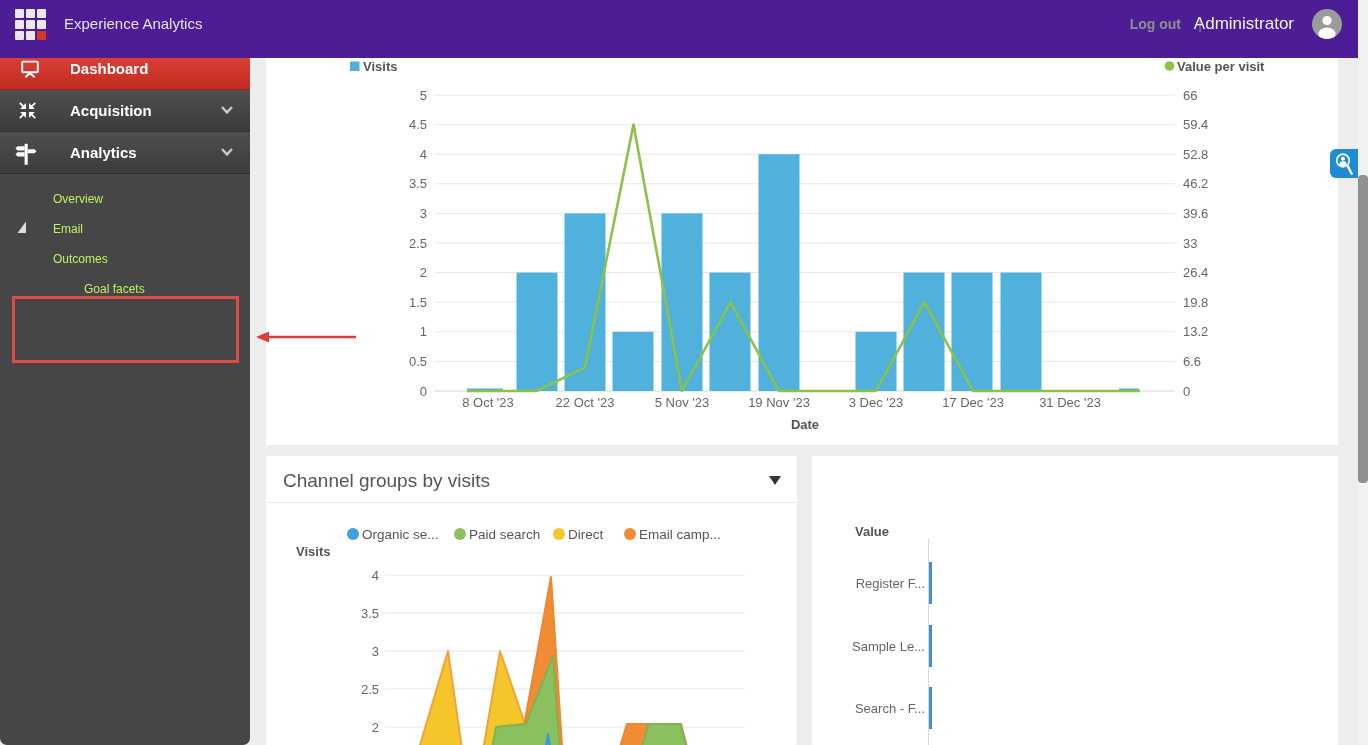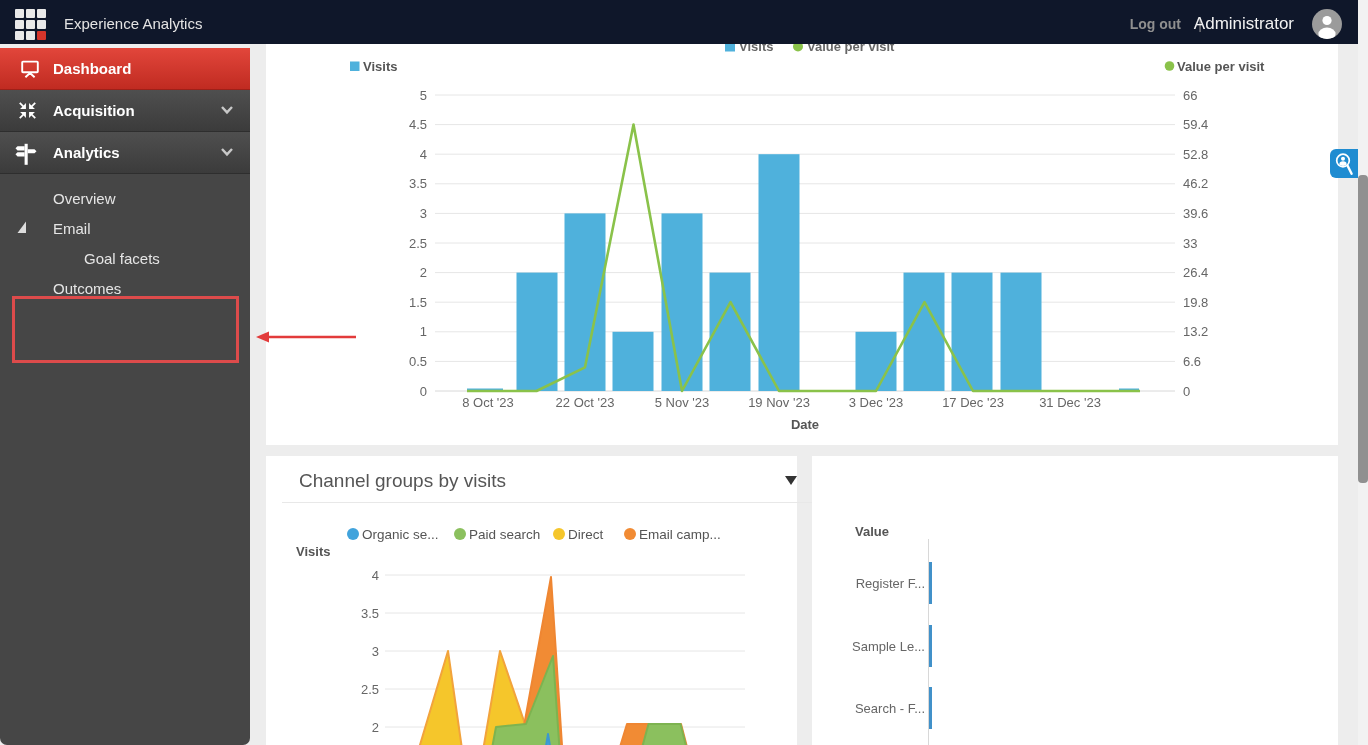--- a/index.html
+++ b/index.html
@@ -1,46 +1,46 @@
 <!DOCTYPE html>
 <html><head>
 <meta charset="utf-8">
 <style>
   * { margin:0; padding:0; box-sizing:border-box; }
   html,body { width:1368px; height:745px; overflow:hidden; font-family:"Liberation Sans", sans-serif; background:#ededed; }
   
-  #topbar { position:absolute; left:0; top:0; width:1358px; height:44px; background:#0f172a; z-index:100; }
+  #topbar { position:absolute; left:0; top:0; width:1358px; height:58px; background:#4c1d95; z-index:100; }
   #logo { position:absolute; left:15px; top:9px; width:31px; height:31px; }
   #logo div { position:absolute; width:9px; height:9px; background:#e9e9e9; border-radius:1px; }
   #title { position:absolute; left:64px; top:0; height:48px; line-height:48px; color:#e3e3e3; font-size:15px; }
   #logout { position:absolute; right:177px; top:0; height:48px; line-height:48px; color:#8f8f8f; font-size:14px;font-weight:bold; }
   #sep { position:absolute; right:156px; top:0; height:48px; line-height:48px; color:#888; font-size:14px; }
   #admin { position:absolute; right:64px; top:0; height:48px; line-height:48px; color:#f2f2f2; font-size:17px; }
   #avatar { position:absolute; right:16px; top:9px; width:30px; height:30px; border-radius:50%; background:#9b9b9b; overflow:hidden; }
   
   #scrollcol { position:absolute; left:1358px; top:0; width:10px; height:745px; background:#f2f2f2; z-index:300; }
   #scrollthumb { position:absolute; left:0px; top:175px; width:10px; height:308px; background:#909090; border-radius:4px; }
   
   #sidebar { position:absolute; left:0; top:48px; width:250px; height:697px; background:#464646; border-radius:0 0 7px 7px; z-index:90; }
   .mi { position:relative; width:250px; height:42px; background:linear-gradient(#4f4f4f,#3b3b3b); border-bottom:1px solid #2e2e2e; }
-  .mi .lbl { position:absolute; left:53px; top:0; height:56px; line-height:42px; color:#fff; font-weight:bold; font-size:15px; }
+  .mi .lbl { position:absolute; left:70px; top:0; height:56px; line-height:42px; color:#fff; font-weight:bold; font-size:15px; }
   .mi svg.icon { position:absolute; left:19px; top:10px; }
   .mi svg.chev { position:absolute; right:16px; top:15px; }
   #mi-dash { background:linear-gradient(#e2463b,#c02b21); border-bottom:1px solid #9e2018; }
   .smi { position:relative; width:250px; height:30px; }
-  .smi .lbl { position:absolute; left:53px; top:0; height:30px; line-height:30px; color:#e5e5e5; font-weight:normal; font-size:15px; }
+  .smi .lbl { position:absolute; left:53px; top:0; height:30px; line-height:30px; color:#bef264; font-weight:normal; font-size:12px; }
   
   #annbox { position:absolute; left:12px; top:296px; width:227px; height:67px; border:3px solid #dd4b4b; z-index:120; }
   #annarrow { position:absolute; left:255px; top:328px; z-index:120; }
   
   .card { position:absolute; background:#fff; }
   #card1 { left:266px; top:-30px; width:1072px; height:475px; }
   #card2 { left:266px; top:456px; width:531px; height:300px; }
   #card3 { left:812px; top:456px; width:526px; height:300px; }
-  .cardhead { position:absolute; left:16px; top:0; width:100%; height:47px; border-bottom:1px solid #e8e8e8; }
+  .cardhead { position:absolute; left:0; top:0; width:100%; height:47px; border-bottom:1px solid #e8e8e8; }
   .cardhead .t { position:absolute; left:17px; top:14px; font-size:19px; color:#555; }
   
   #magbtn { position:absolute; left:1330px; top:149px; width:28px; height:29px; background:#1f8cd1; border-radius:6px 0 0 6px; z-index:110; }
 </style>
 </head>
 <body>
 
 <div id="topbar">
   <div id="logo">
       <div style="left:0px;top:0px;background:#e9e9e9"></div>
@@ -101,24 +101,24 @@
   <div class="smi">
       <div class="lbl">Overview</div>
     </div>
   <div class="smi">
     <svg style="position:absolute;left:17px;top:7px" width="10" height="13" viewBox="0 0 10 13">
         <polygon points="0.5,12 9,0.5 9,12" fill="#ddd"></polygon>
       </svg>
     <div class="lbl">Email</div>
   </div>
   <div class="smi">
+      <div class="lbl">Outcomes</div>
+    </div>
+  <div class="smi">
       <div class="lbl" style="left:84px">Goal facets</div>
-    </div>
-  <div class="smi">
-      <div class="lbl">Outcomes</div>
     </div>
 </div>
 
 <div id="annbox"></div>
 <svg id="annarrow" width="105" height="18" viewBox="0 0 105 18">
   <line x1="12" y1="9" x2="101" y2="9" stroke="#e23b3b" stroke-width="2.6"></line>
   <polygon points="1,9 14,3.4 14,14.6" fill="#e23b3b"></polygon>
 </svg>
 
 <div class="card" id="card1">

